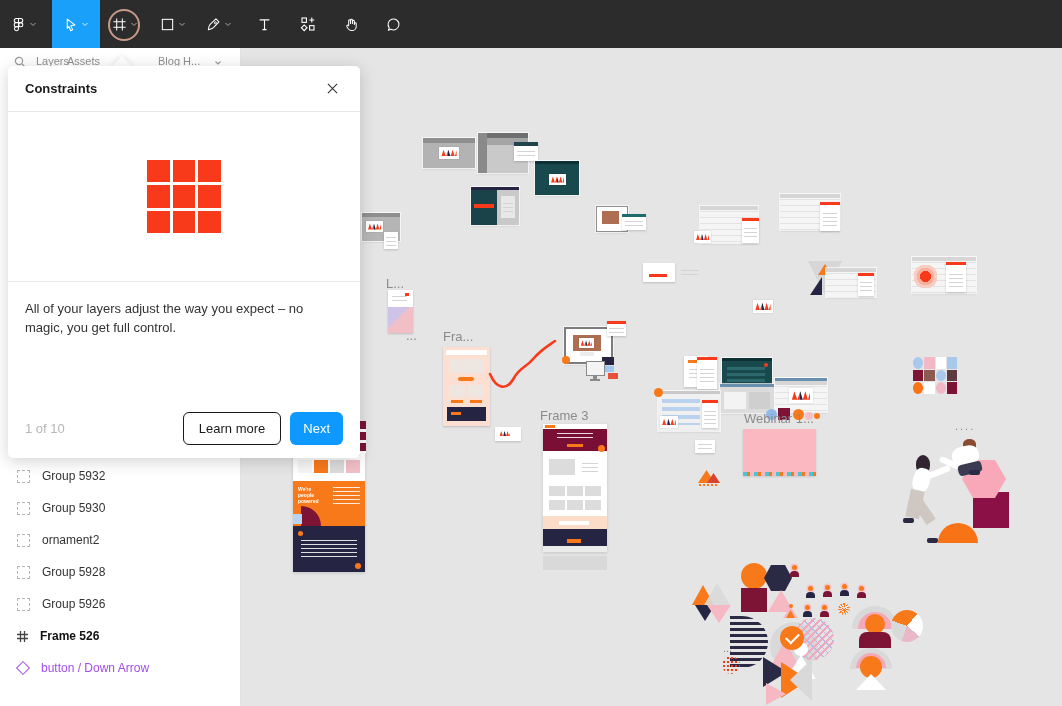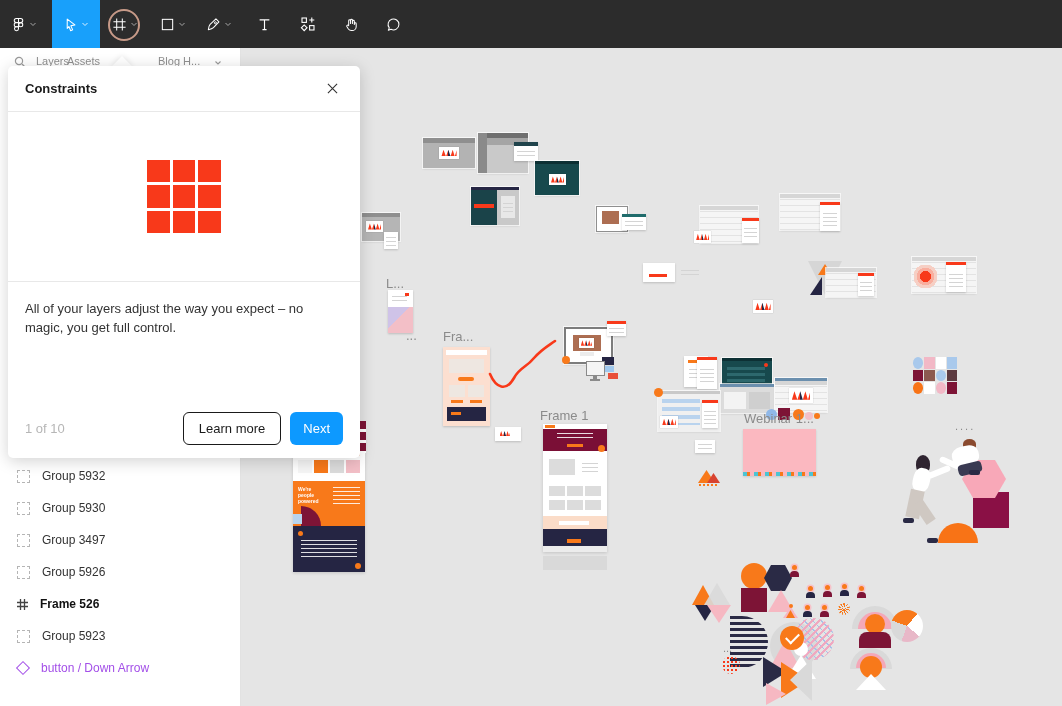--- a/index.html
+++ b/index.html
@@ -333,21 +333,21 @@
 
   <div class="abs" style="left:722px;top:656px;width:18px;height:18px;border-radius:50%;background:radial-gradient(#f8391a 30%,transparent 32%) 0 0/4px 4px"></div>
   <div class="tri-right" style="left:763px;top:657px;width:24px;height:30px;background:#2a2a45"></div>
   <div class="tri-right" style="left:781px;top:662px;width:28px;height:36px;background:#f8791a"></div>
   <div class="tri-right" style="left:766px;top:683px;width:20px;height:22px;background:#f6b8c2"></div>
   <div class="tri-left" style="left:790px;top:659px;width:22px;height:42px;background:#d9d9d9"></div>
 
   <span class="clabel" style="left:386px;top:276px">L...</span>
   <span class="clabel" style="left:406px;top:328px">...</span>
   <span class="clabel" style="left:443px;top:329px">Fra...</span>
-  <span class="clabel" style="left:540px;top:408px">Frame 1</span>
+  <span class="clabel" style="left:540px;top:408px">Frame 3</span>
   <span class="clabel" style="left:744px;top:411px">Webinar 1...</span>
   <span class="clabel" style="left:955px;top:420px;font-size:11px;letter-spacing:2px">....</span>
   <span class="clabel" style="left:723px;top:642px;font-size:11px">...</span>
 </div>
 
 <div id="sidebar">
   <div class="sb-head">
     <svg class="abs" style="left:14px;top:4px" width="12" height="12" viewBox="0 0 12 12">
       <circle cx="5" cy="5" r="3.6" fill="none" stroke="#9a9a9a" stroke-width="1.2"></circle>
         <path d="M8 8l3 3" stroke="#9a9a9a" stroke-width="1.2"></path>
@@ -363,36 +363,36 @@
     <div class="sb-row">
         <span class="gicon"></span>
         <span class="lbl">Group 5932</span>
       </div>
     <div class="sb-row">
         <span class="gicon"></span>
         <span class="lbl">Group 5930</span>
       </div>
     <div class="sb-row">
         <span class="gicon"></span>
-        <span class="lbl">Group 3497</span>
+        <span class="lbl">ornament2</span>
+      </div>
+    <div class="sb-row">
+        <span class="gicon"></span>
+        <span class="lbl">Group 5928</span>
       </div>
     <div class="sb-row">
         <span class="gicon"></span>
         <span class="lbl">Group 5926</span>
       </div>
     <div class="sb-row bold">
       <svg width="11" height="11" viewBox="0 0 11 11">
           <path d="M3.5 0v11M7.5 0v11M0 3.5h11M0 7.5h11" stroke="#444" stroke-width="1.3"></path>
         </svg>
       <span class="lbl">Frame 526</span>
     </div>
-    <div class="sb-row">
-        <span class="gicon"></span>
-        <span class="lbl">Group 5923</span>
-      </div>
     <div class="sb-row purple">
         <span class="dicon"></span>
         <span class="lbl">button / Down Arrow</span>
       </div>
   </div>
 </div>
 
 <div id="topbar">
   <div class="tool" style="width:48px">
     <svg width="15" height="15" viewBox="0 0 16 16">

